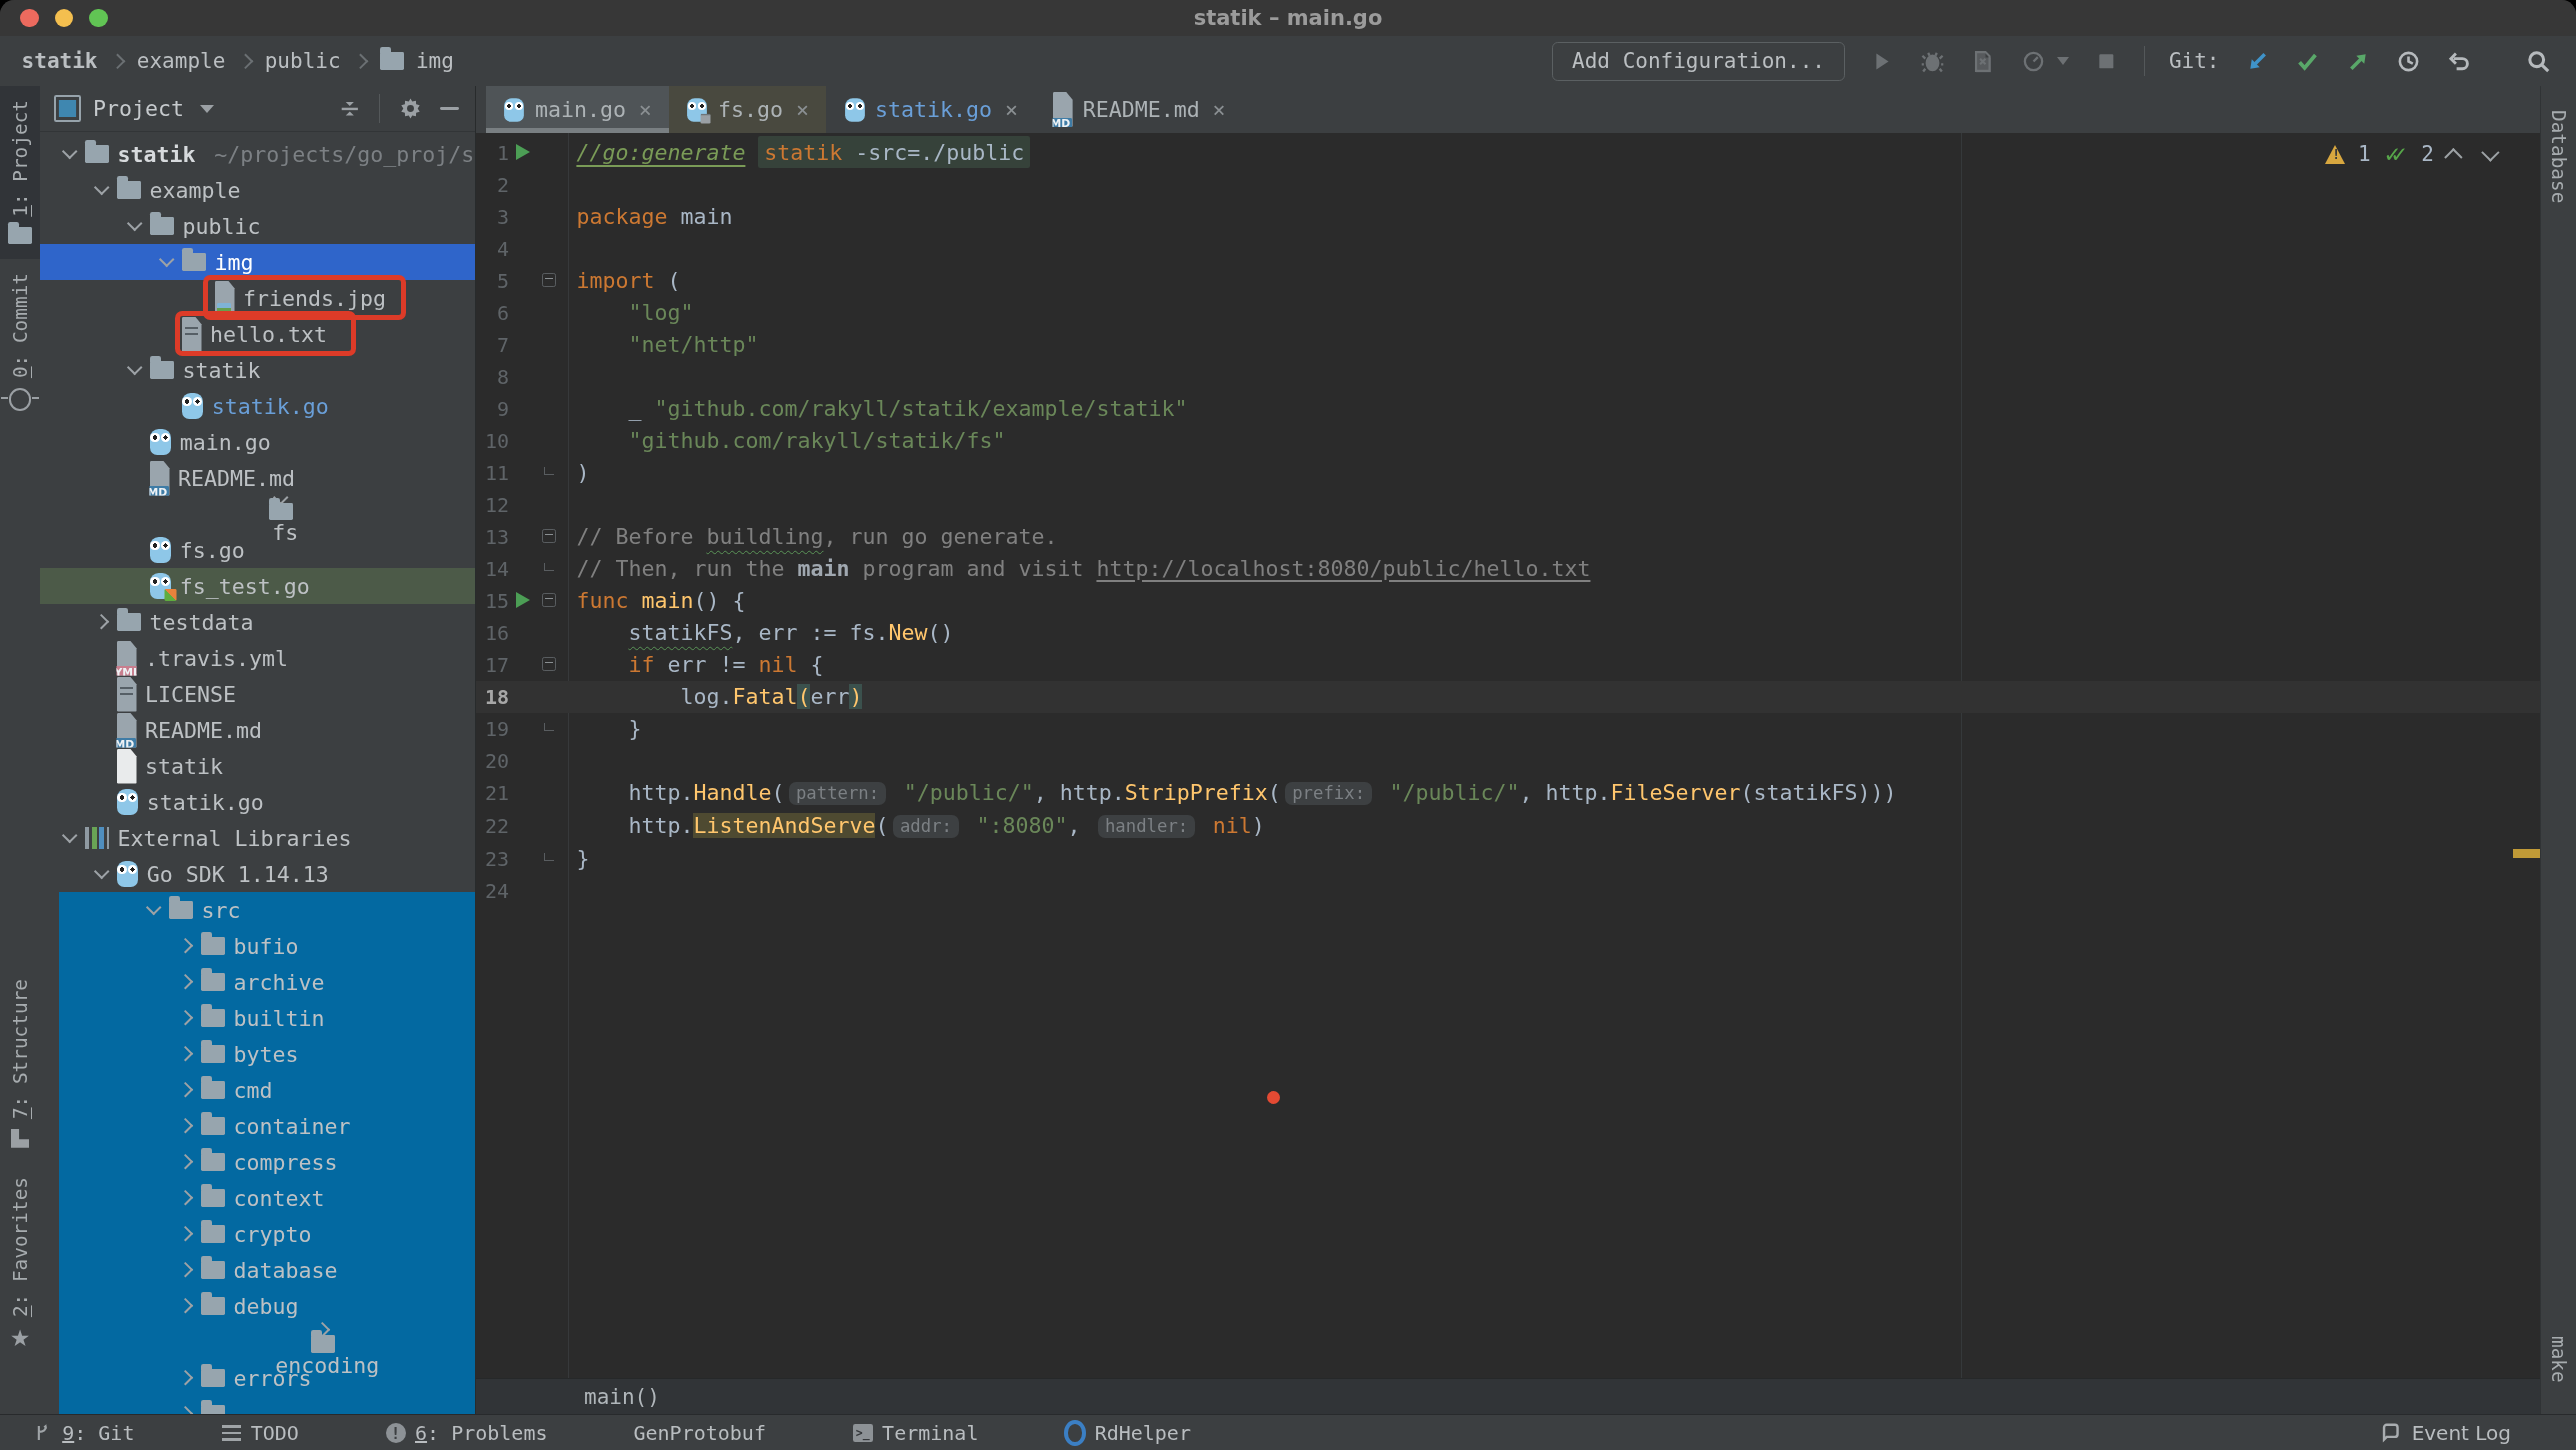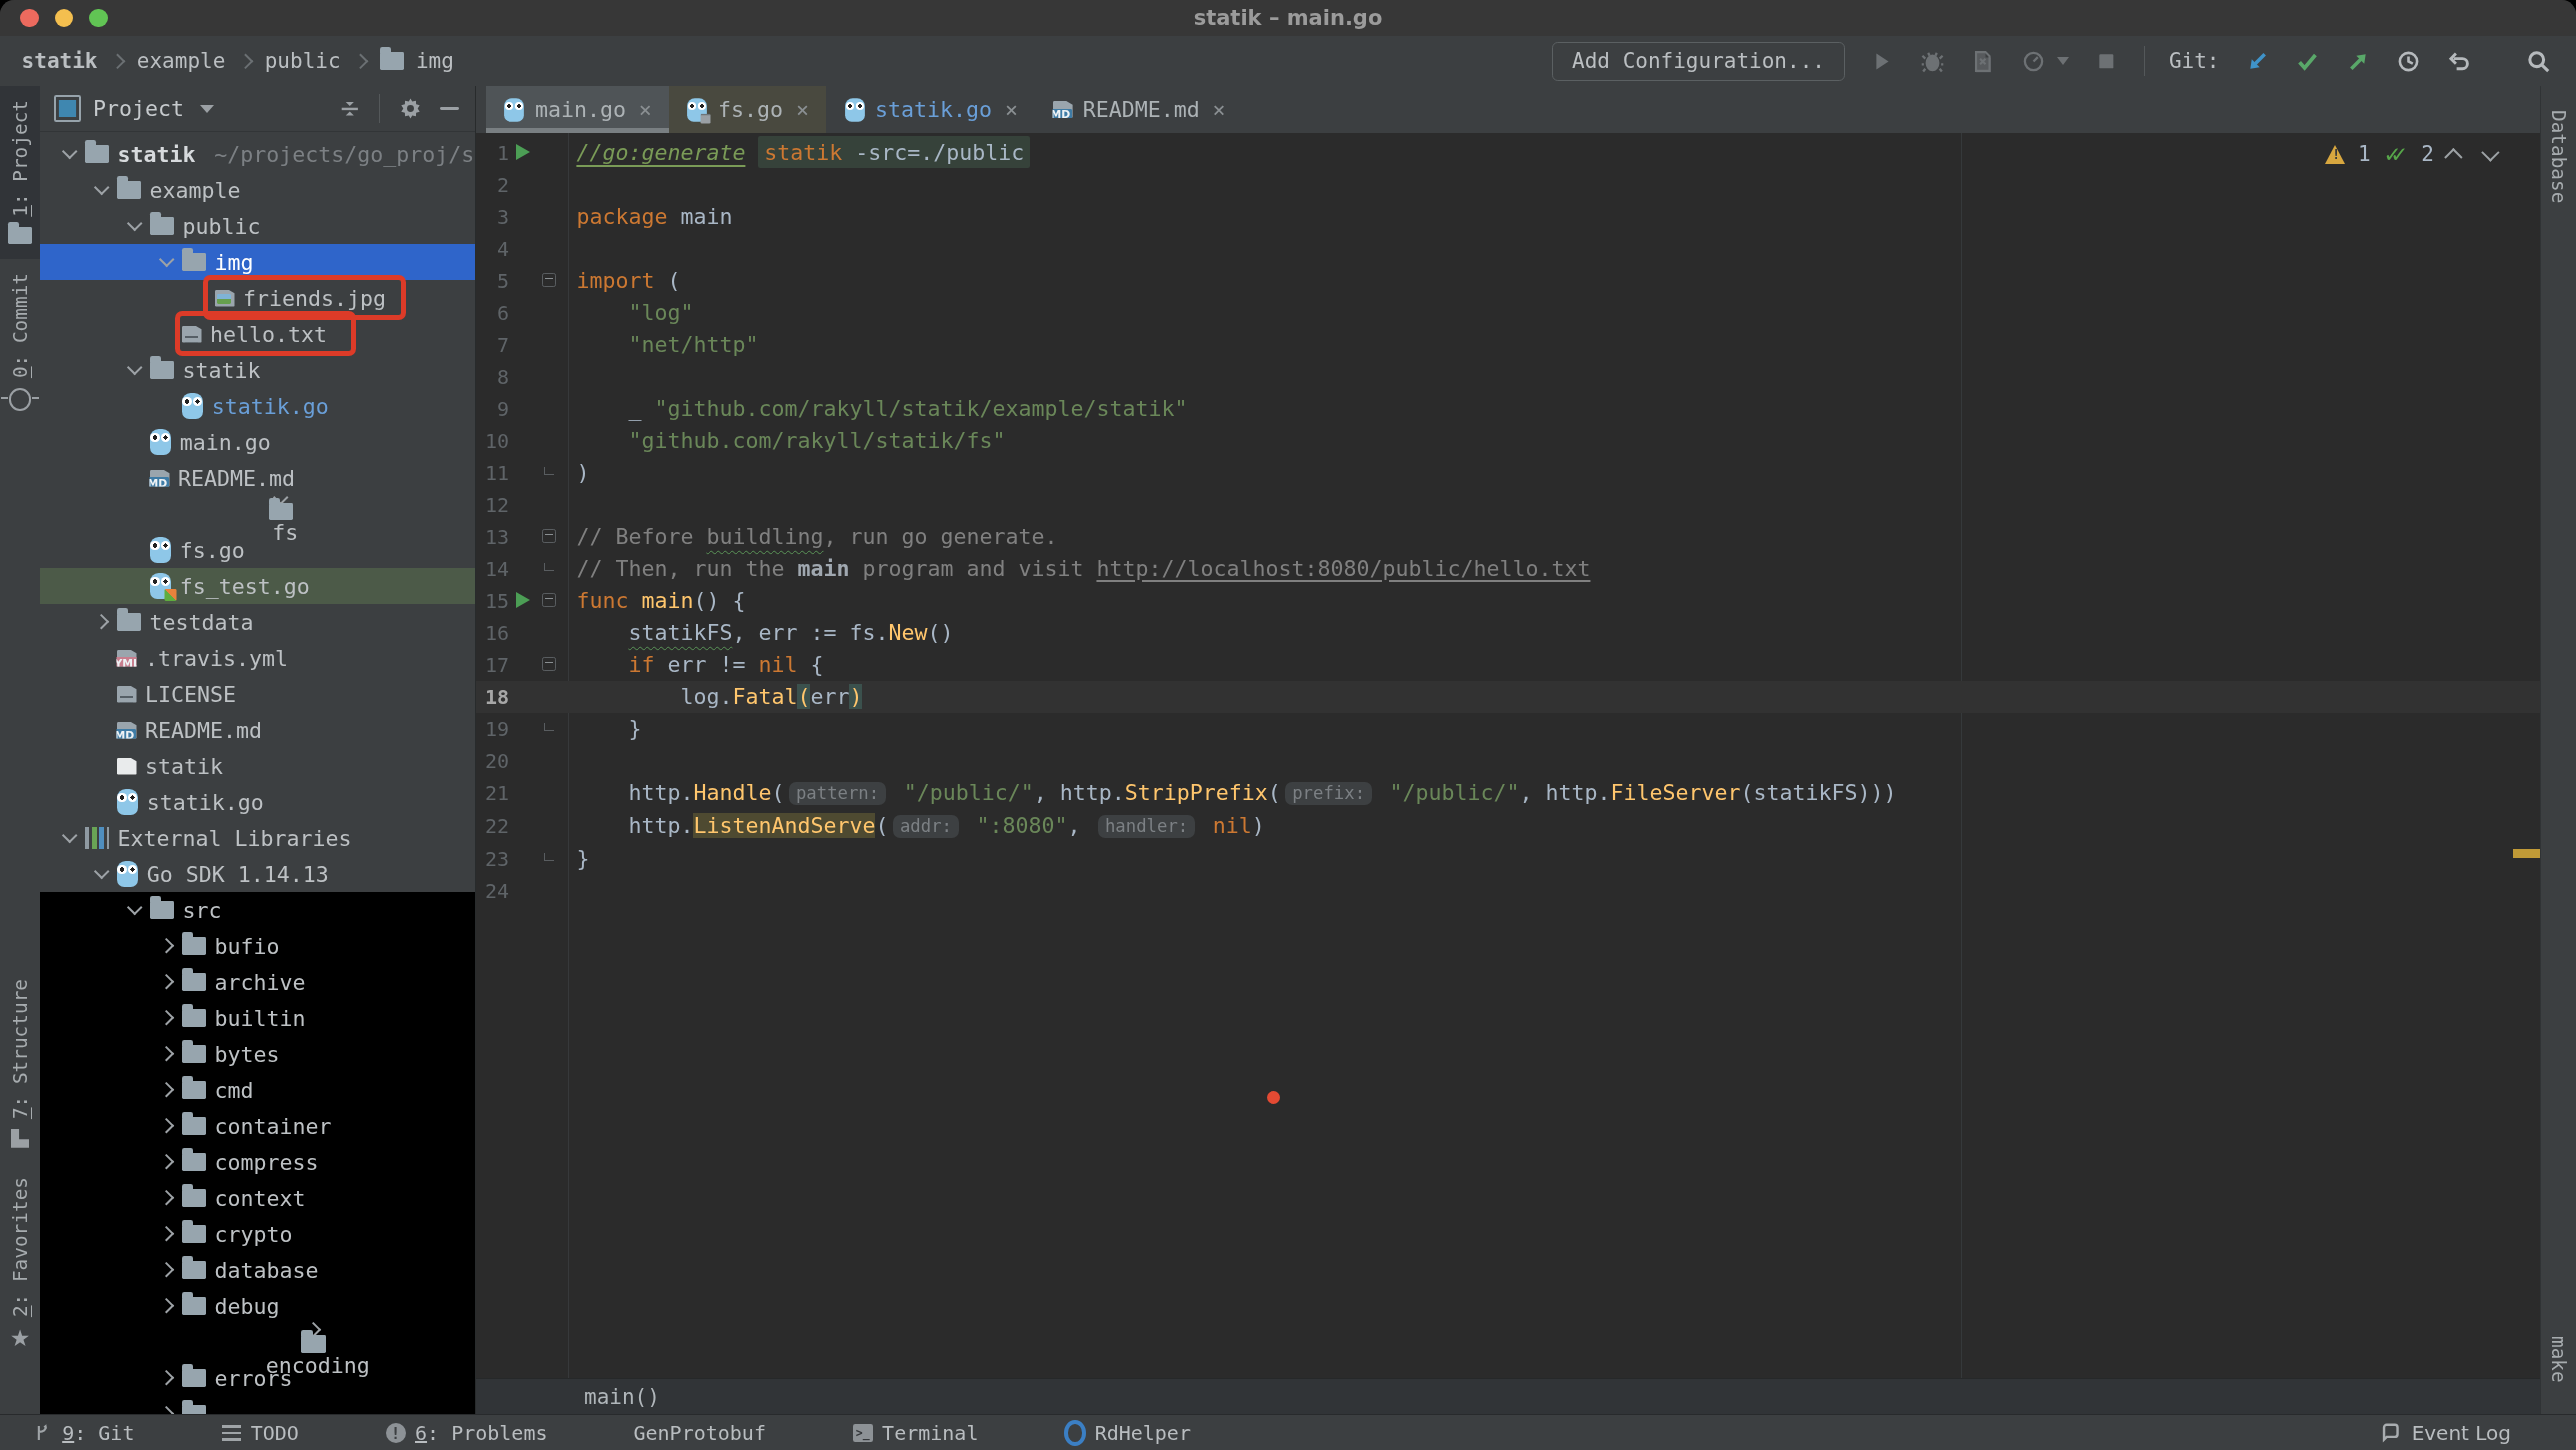--- a/index.html
+++ b/index.html
@@ -36,42 +36,42 @@
   .phead{height:45px;display:flex;align-items:center;border-bottom:0.7px solid #323537;}
   .ptool{width:23px;height:23px;background:#3f87b0;border:2.2px solid #97a3ab;box-shadow:inset 0 0 0 2.9px #3c3f41;border-radius:2.2px;margin-left:14.4px;}
   .ptitle{font-size:21.6px;color:#c6cacd;margin-left:11.5px;}
   .ptri{width:0;height:0;border-left:7.2px solid transparent;border-right:7.2px solid transparent;border-top:8.6px solid #9ba0a4;margin-left:16px;}
   .phicons{margin-left:auto;display:flex;align-items:center;gap:18.7px;margin-right:16px;}
   .phsep{width:0.7px;height:29px;background:#54585a;}
   .minus{width:18.7px;height:3.6px;background:#9ba0a4;border-radius:1.4px;}
   .tree{position:absolute;top:50px;left:0;right:0;bottom:0;overflow:hidden;}
   .trow{height:36px;display:flex;align-items:center;font-size:21.6px;color:#bdc1c4;white-space:nowrap;}
   .trow.sel{background:#2f65ca;color:#fff;}
-  .trow.lib{background:#000000;}
+  .trow.lib{background:#0369a1;margin-left:19px;}
   .trow.green{background:#4c5a48;}
   .chevcol{width:29.5px;display:flex;align-items:center;justify-content:center;flex:none;}
   .chev{width:9.4px;height:9.4px;border-right:2.2px solid #9da2a6;border-bottom:2.2px solid #9da2a6;}
   .chev.exp{transform:rotate(45deg);margin-top:-4.3px;}
   .chev.col{transform:rotate(-45deg);}
   .tlabel{margin-left:8.6px;}
   .tlabel.bold{font-weight:bold;color:#d7dadd;}
   .tlabel.mod{color:#6a9fd8;}
   .tsuffix{color:#7c8084;margin-left:18.7px;}
   .annot-box{position:absolute;border:5px solid #dd3b28;border-radius:7.2px;pointer-events:none;}
   
   .ic{display:inline-block;position:relative;flex:none;}
   .ic-folder{width:24.5px;height:17.3px;background:#97a5ae;border-radius:1.4px;}
   .ic-folder::before{content:"";position:absolute;top:-5px;left:0;width:11.5px;height:5.8px;background:#97a5ae;border-radius:2.2px 2.2px 0 0;}
   .ic-go{width:21.6px;height:26px;background:#8ec7e8;border-radius:8.6px 8.6px 7.2px 7.2px;}
   .ic-go::before,.ic-go::after{content:"";position:absolute;top:3.6px;width:9.4px;height:9.4px;border-radius:50%;
     background:radial-gradient(circle at 50% 50%,#222 0 2.2px,#fff 2.2px);}
   .ic-go::before{left:0.7px}.ic-go::after{right:0.7px}
   .badge-lock{position:absolute;right:-4.3px;bottom:-2.2px;width:10.8px;height:9.4px;background:#9aa0a5;border-radius:1.4px;border-top:2.2px solid #6e757a;}
   .badge-test{position:absolute;right:-5.8px;bottom:-1.4px;width:11.5px;height:11.5px;background:linear-gradient(135deg,#e8823c 50%,#5fad3f 50%);transform:rotate(90deg);border-radius:1.4px;}
-  .ic-doc{width:20px;height:17px;background:#9aa5ad;border-radius:1.4px;clip-path:polygon(0 0,68% 0,100% 22%,100% 100%,0 100%);}
+  .ic-doc{width:20px;height:35px;background:#9aa5ad;border-radius:1.4px;clip-path:polygon(0 0,68% 0,100% 22%,100% 100%,0 100%);}
   .ic-doc.white{background:#e9ebec;}
   .doc-lines::after{content:"";position:absolute;left:3.6px;right:3.6px;top:10.8px;height:10px;
     background:repeating-linear-gradient(#565f66 0 2.2px,transparent 2.2px 5.8px);}
   .badge-img::after{content:"";position:absolute;left:2.2px;bottom:2.2px;width:14.4px;height:10.8px;border-radius:1.4px;
     background:linear-gradient(180deg,#7fb3d6 0 50%,#66a04e 50%);}
   .badge-tag{position:absolute;left:-4.3px;bottom:-4.3px;color:#eef2f5;font:bold 10.8px "DejaVu Sans",sans-serif;padding:0.7px 2.2px;border-radius:1.4px;line-height:12.2px;}
   .tag-md{background:#3f7ca6;}
   .tag-yml{background:#c97e8e;}
   .ic-libs{width:24.5px;height:21.6px;background:linear-gradient(90deg,#8f9aa2 0 4.3px,transparent 4.3px 7.2px,#69a455 7.2px 11.5px,transparent 11.5px 14.4px,#4f8fc0 14.4px 18.7px,transparent 18.7px 21.6px,#8f9aa2 21.6px 24.5px);}
   .ic-star{font-family:"DejaVu Sans",sans-serif;font-size:23px;color:#9ba0a4;line-height:1;}

